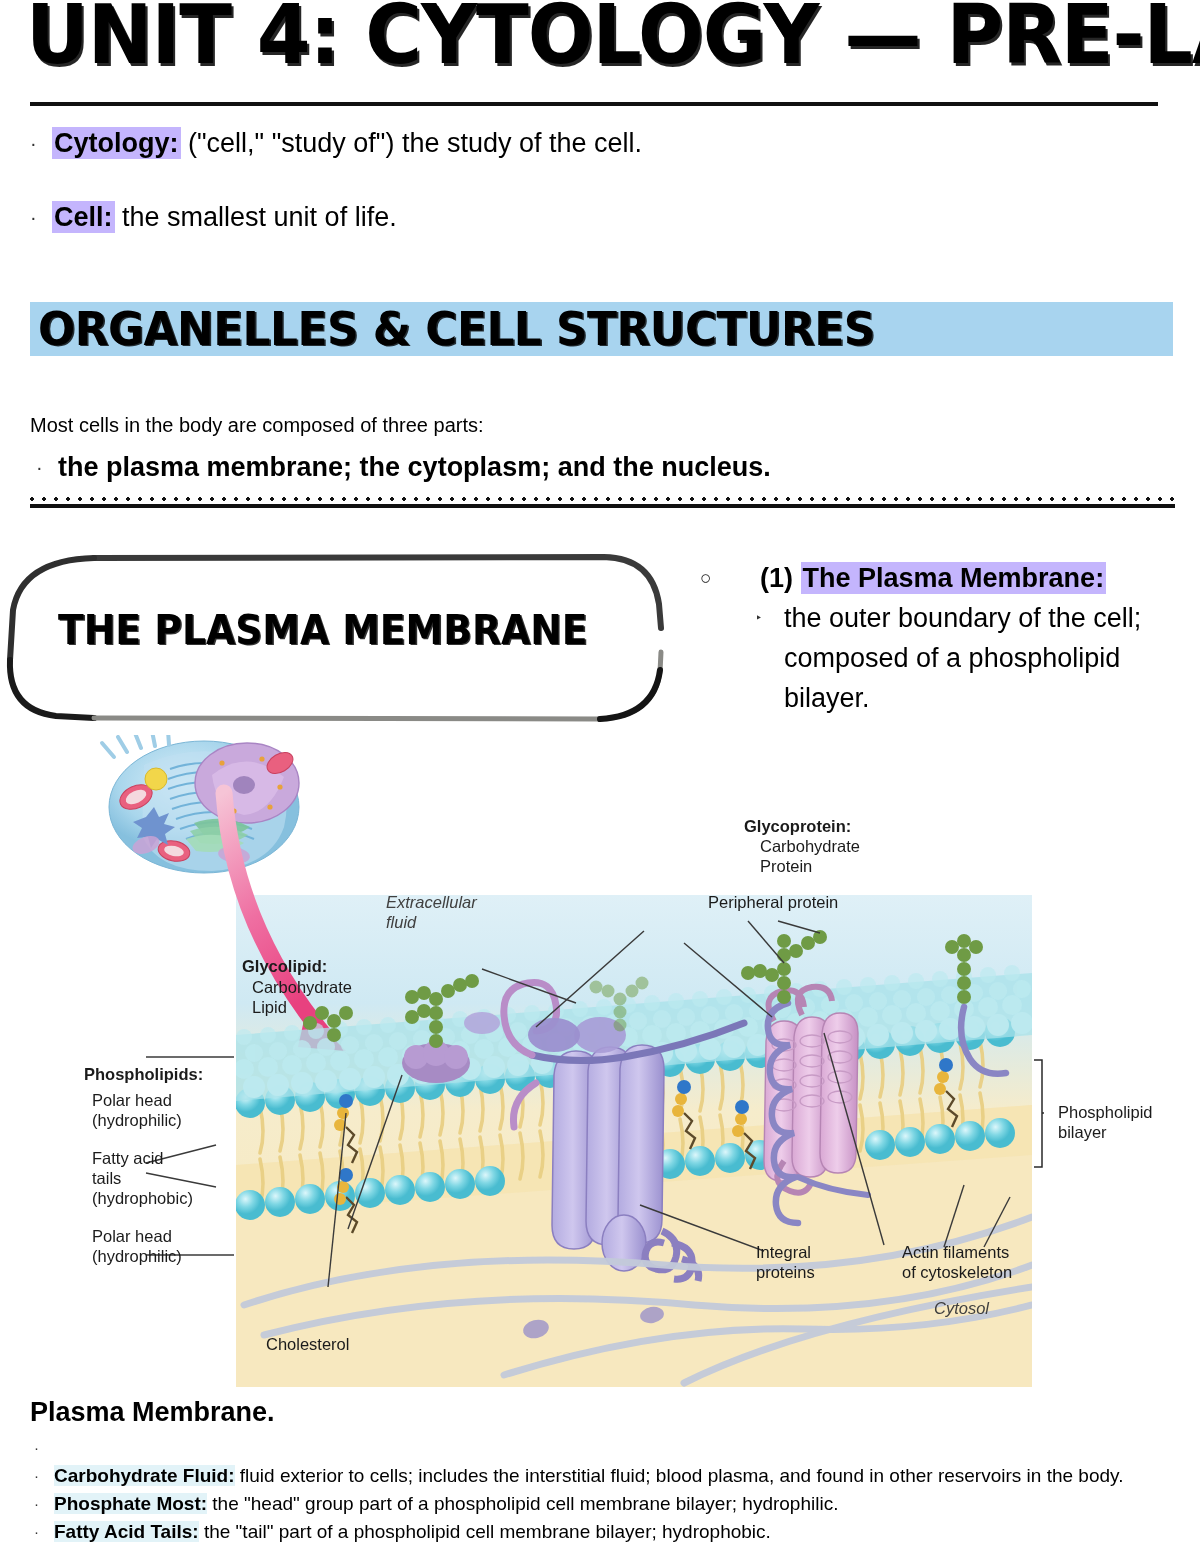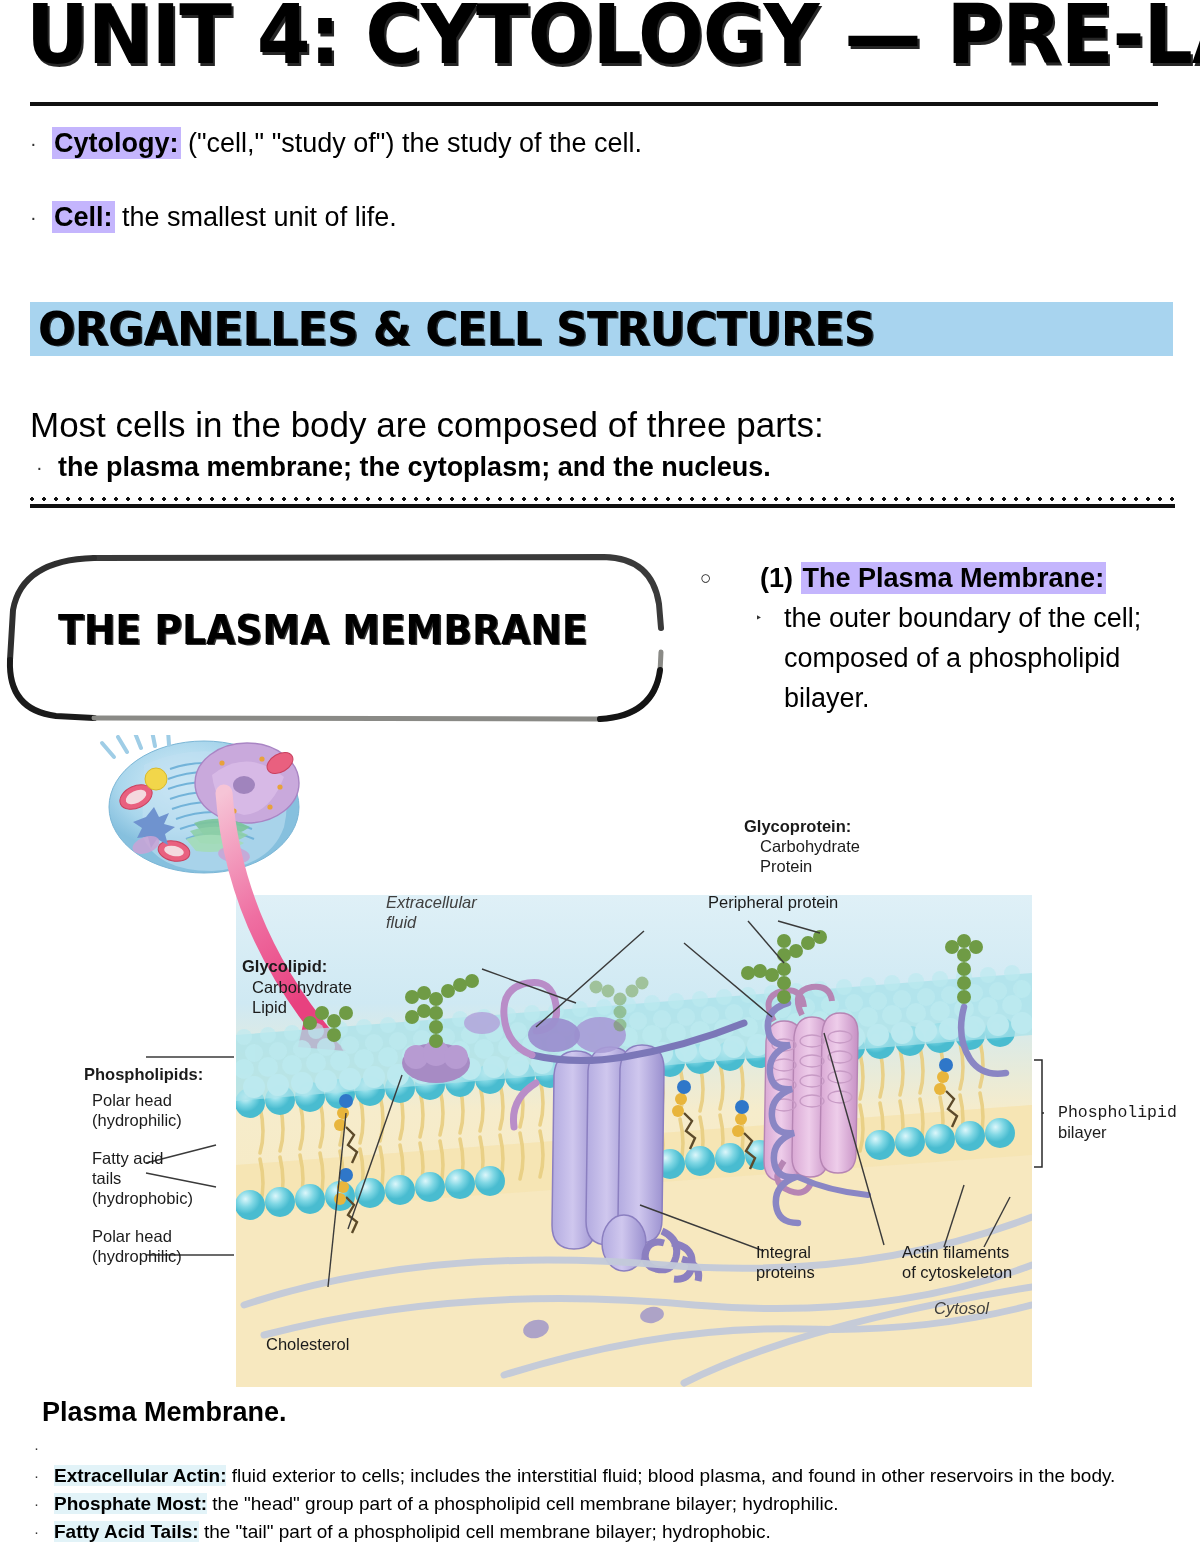--- a/index.html
+++ b/index.html
@@ -51,21 +51,21 @@
     position:absolute;left:38px;top:296px;
     font-family:"DejaVu Sans", sans-serif;
     font-weight:bold;font-size:43px;line-height:60px;
     transform:scaleX(1.02) scaleY(1.08);transform-origin:left top;
     letter-spacing:-0.5px;white-space:nowrap;
     text-shadow:1.5px 1.5px 0 rgba(0,0,0,0.8);
   }
 
   
   .intro{position:absolute;left:30px;top:406px;width:1140px;}
-  .intro-line{font-size:35px;line-height:38px;}
+  .intro-line{font-size:20px;line-height:38px;}
   .intro-bullet{display:flex;align-items:flex-start;margin-top:4px;}
   .intro-bullet .tb-dot{line-height:38px;}
   .intro-bullet .b-strong{font-size:27px;line-height:38px;font-weight:bold;}
 
   
   .dot-rule{position:absolute;left:30px;top:496px;width:1145px;height:14px;}
   .dot-rule .dots{
     position:absolute;left:0;top:0;width:100%;height:7px;
     background-image:radial-gradient(circle at 2px 3px,#111 1.6px,transparent 1.9px);
     background-size:12px 7px;background-repeat:repeat-x;
@@ -106,21 +106,21 @@
   .fig-label{
     position:absolute;font-family:"Liberation Sans",sans-serif;
     font-size:16.5px;color:#1b1b1b;line-height:19px;
   }
   .fig-label.bold{font-weight:bold;}
   .fig-label.ital{font-style:italic;color:#404040;}
 
   
   .bottom{position:absolute;left:30px;top:1396px;width:1150px;}
   .bottom h3{
-    margin:0 0 6px 12px;font-size:27px;font-weight:bold;line-height:32px;
+    margin:0 0 6px 0;font-size:27px;font-weight:bold;line-height:32px;
   }
   .def-row{display:flex;align-items:flex-start;margin-bottom:1px;}
   .def-dot{flex:0 0 20px;font-size:15px;line-height:27px;color:#333;padding-left:4px;}
   .def-text{font-size:19px;line-height:27px;}
   .hl-blue{background:#e2f3f8;font-weight:bold;}
 </style>
 </head>
 <body>
 
 <div class="page">
@@ -734,42 +734,42 @@
     <div class="fig-label" style="left:8px;top:356px;">Polar head</div>
     <div class="fig-label" style="left:8px;top:376px;">(hydrophilic)</div>
     <div class="fig-label" style="left:8px;top:414px;">Fatty acid</div>
     <div class="fig-label" style="left:8px;top:434px;">tails</div>
     <div class="fig-label" style="left:8px;top:454px;">(hydrophobic)</div>
     <div class="fig-label" style="left:8px;top:492px;">Polar head</div>
     <div class="fig-label" style="left:8px;top:512px;">(hydrophilic)</div>
 
     <div class="fig-label" style="left:182px;top:600px;">Cholesterol</div>
 
-    <div class="fig-label" style="left:974px;top:368px;font-family:Liberation Mono, monospace;">Phospholipid</div>
+    <div class="fig-label" style="left:974px;top:368px;">Phospholipid</div>
     <div class="fig-label" style="left:974px;top:388px;">bilayer</div>
 
     <div class="fig-label" style="left:672px;top:508px;">Integral</div>
     <div class="fig-label" style="left:672px;top:528px;">proteins</div>
 
     <div class="fig-label" style="left:818px;top:508px;">Actin filaments</div>
     <div class="fig-label" style="left:818px;top:528px;">of cytoskeleton</div>
 
     <div class="fig-label ital" style="left:850px;top:564px;">Cytosol</div>
   </div>
 
   <div class="bottom">
     <h3>Plasma Membrane.</h3>
 
     <div class="def-row">
       <span class="def-dot">·</span>
     </div>
 
     <div class="def-row">
       <span class="def-dot">·</span>
-      <span class="def-text"><span class="hl-blue">Extracellular Actin:</span><span> fluid exterior to cells; includes the interstitial fluid; blood plasma, and found in other reservoirs in the body.</span></span>
+      <span class="def-text"><span class="hl-blue">Carbohydrate Fluid:</span><span> fluid exterior to cells; includes the interstitial fluid; blood plasma, and found in other reservoirs in the body.</span></span>
     </div>
 
     <div class="def-row">
       <span class="def-dot">·</span>
       <span class="def-text"><span class="hl-blue">Phosphate Most:</span><span> the "head" group part of a phospholipid cell membrane bilayer; hydrophilic.</span></span>
     </div>
 
     <div class="def-row">
       <span class="def-dot">·</span>
       <span class="def-text"><span class="hl-blue">Fatty Acid Tails:</span><span> the "tail" part of a phospholipid cell membrane bilayer; hydrophobic.</span></span>

